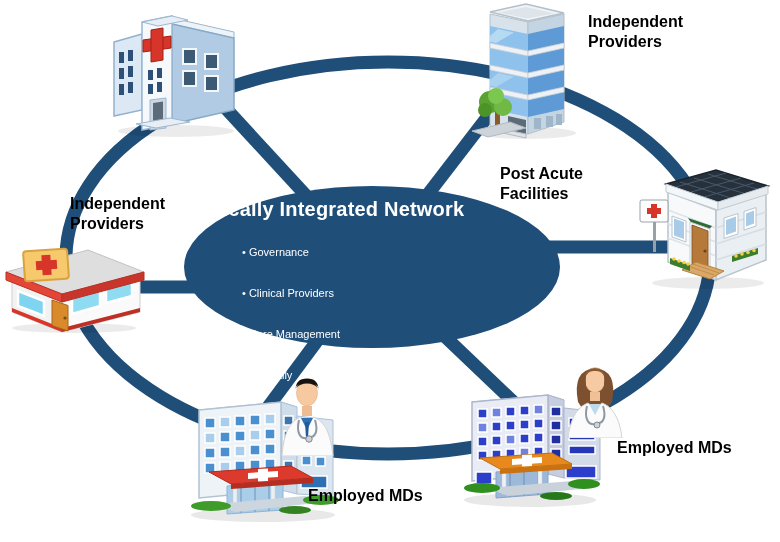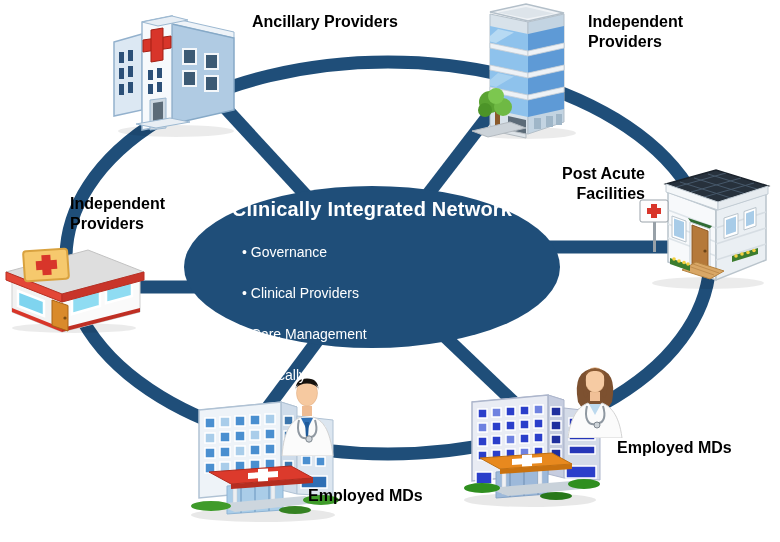--- a/index.html
+++ b/index.html
@@ -4,27 +4,27 @@
 <style>
   html,body{margin:0;padding:0;background:var(--background,#fff);}
   #stage{position:relative;width:780px;height:542px;background:var(--background,#fff);
          overflow:hidden;font-family:"Liberation Sans",sans-serif;}
   #wiring{position:absolute;left:0;top:0;}
   .ring,.spoke{stroke:var(--ring,#1f4e79);fill:none;}
   .hub{fill:var(--center-fill,#1f4e79);}
   .icon{position:absolute;}
   .node-label{position:absolute;color:var(--label-text,#000);font-weight:bold;
               font-size:16px;line-height:20px;white-space:nowrap;z-index:5;}
-  .node-label.right{text-align:right;}
+  .node-label.right{text-align:left;}
   .center-text{position:absolute;left:184px;top:186px;width:376px;height:162px;
                color:var(--center-text,#fff);z-index:4;}
-  .cin-title{padding-top:12px;text-align:center;font-size:20px;font-weight:bold;
+  .cin-title{padding-top:12px;text-align:left;font-size:20px;font-weight:bold;
              letter-spacing:.2px;}
   .cin-bullets{list-style:none;margin:7px 0 0 58px;padding:0;}
-  .cin-bullets li{font-size:14px;line-height:19px;margin-top:22px;}
+  .cin-bullets li{font-size:11px;line-height:19px;margin-top:22px;}
   .cin-bullets li::before{content:"• ";}
 </style>
 </head>
 <body>
 
 <div id="stage">
 
   <svg id="wiring" width="780" height="542" viewBox="0 0 780 542">
     <ellipse class="ring" cx="388" cy="258" rx="322" ry="196" stroke-width="13"></ellipse>
     <g stroke-width="13">
@@ -80,24 +80,20 @@
     <g fill="#2c5078">
       <rect x="42" y="66" width="5" height="10"></rect>
         <rect x="51" y="64" width="5" height="10"></rect>
       <rect x="42" y="80" width="5" height="10"></rect>
         <rect x="51" y="78" width="5" height="10"></rect>
     </g>
     <polygon points="44,96 60,94 60,124 44,126" fill="#cdd8e2" stroke="#9cb8d1"></polygon>
     <polygon points="47,99 57,97.5 57,121 47,122.5" fill="#5c6b78"></polygon>
     <polygon points="30,120 64,114 84,118 50,124" fill="#e8eef4" stroke="#9cb8d1"></polygon>
   </svg>
-  <div class="node-label" style="left:252px;top:12px">
-    <div>Ancillary Providers</div>
-    <div></div>
-  </div>
 
   <svg class="icon" style="left:468px;top:0px" width="116" height="140" viewBox="0 0 116 140">
     <ellipse cx="58" cy="133" rx="50" ry="6" fill="rgba(0,0,0,0.08)"></ellipse>
     <polygon points="22,14 60,22 60,134 22,126" fill="#d8e2ea" stroke="#b3bfc9"></polygon>
     <polygon points="60,22 96,14 96,122 60,134" fill="#c3d4e2" stroke="#b3bfc9"></polygon>
     <g>
       <polygon points="22,26 60,34 60,51 22,43" fill="#8ec2ec"></polygon>
       <polygon points="22,48 60,56 60,73 22,65" fill="#8ec2ec"></polygon>
       <polygon points="22,70 60,78 60,95 22,87" fill="#8ec2ec"></polygon>
       <polygon points="22,92 60,100 60,117 22,109" fill="#8ec2ec"></polygon>

